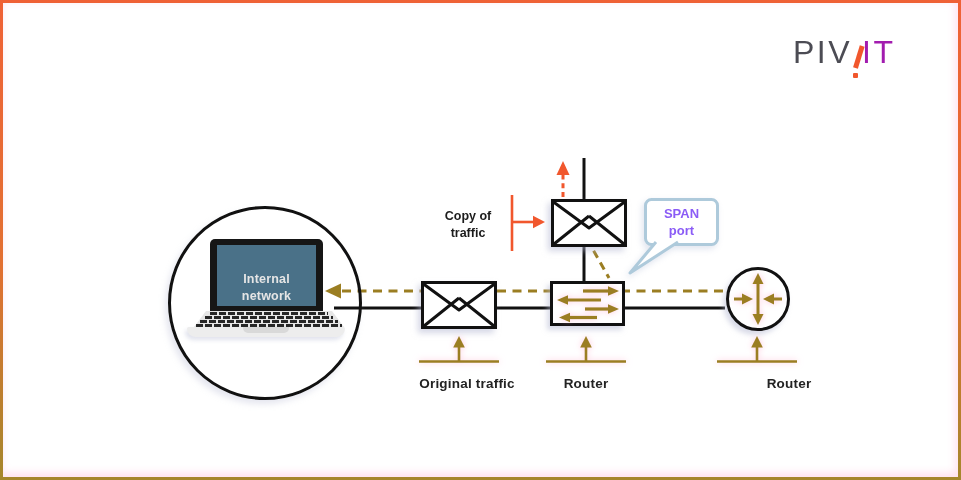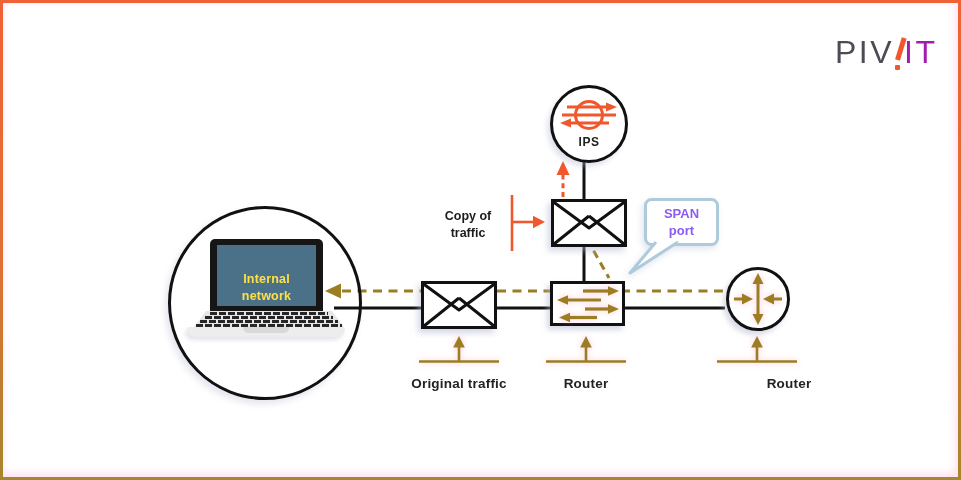--- a/index.html
+++ b/index.html
@@ -10,21 +10,21 @@
          box-shadow:inset 0 -5px 7px rgba(255,205,228,.45), inset -5px 0 7px rgba(255,215,235,.35);}
   .abs{position:absolute;}
   svg{display:block;}
 
   
   .big-circle{left:165px;top:203px;width:188px;height:188px;border:3px solid #111;border-radius:50%;
               box-shadow:-3px 4px 6px rgba(180,184,210,.35);}
   .bezel{left:207px;top:236px;width:113px;height:72px;background:#161616;border-radius:5px 5px 0 0;}
   .screen{position:absolute;left:7px;top:6px;right:7px;bottom:5px;background:#4a7188;
           display:flex;align-items:center;justify-content:center;}
-  .screen-text{width:80px;text-align:center;color:#fde047;font-weight:bold;font-size:12.5px;line-height:1.3;letter-spacing:.2px;margin-top:24px;}
+  .screen-text{width:80px;text-align:center;color:#e5e5e5;font-weight:bold;font-size:12.5px;line-height:1.3;letter-spacing:.2px;margin-top:24px;}
   .kb{left:191px;top:308px;width:150px;height:16px;background:#e6e6e6;
       clip-path:polygon(8% 0,92% 0,100% 100%,0 100%);}
   .kb-row{margin:1px auto 0;height:3px;background:repeating-linear-gradient(90deg,#262626 0 7px,#e6e6e6 7px 9px);}
   .base{left:184px;top:324px;width:158px;height:10px;background:#ededed;border-radius:2px 2px 10px 10px;
         box-shadow:-2px 3px 4px rgba(180,184,210,.4);}
   .touchpad{position:absolute;left:56px;top:0;width:46px;height:6px;background:#d9d9d9;border-radius:0 0 5px 5px;}
 
   
   .switch-box{left:547px;top:278px;width:69px;height:39px;background:#fff;border:3px solid #111;
               box-shadow:-3px 4px 5px rgba(180,184,210,.5);}
@@ -39,21 +39,21 @@
   
   .bubble{left:613px;top:195px;width:105px;height:82px;}
   .bubble-text{position:absolute;left:29px;top:2px;width:73px;height:45px;display:flex;align-items:center;justify-content:center;}
   .bubble-text span{width:52px;text-align:center;font-weight:bold;font-size:13px;line-height:1.3;color:#8b5cf6;}
 
   
   .dev-label{top:373px;width:140px;text-align:center;font-weight:bold;font-size:13.5px;color:#232323;letter-spacing:.2px;}
   .copy-label{left:427px;top:205px;width:76px;text-align:center;font-weight:bold;font-size:12.5px;line-height:1.35;color:#1c1c1c;}
 
   
-  .logo{left:832px;top:33px;display:flex;align-items:flex-start;line-height:1;font-size:32px;letter-spacing:2.5px;}
+  .logo{left:790px;top:33px;display:flex;align-items:flex-end;line-height:1;font-size:32px;letter-spacing:2.5px;}
   .logo .gray{color:#4c4c54;font-weight:500;}
   .logo .orange{color:#a21caf;font-weight:500;}
   .logo-excl{position:relative;width:6px;margin:0 3px 0 1px;}
   .logo-excl .bar{width:4.5px;height:23px;background:#f1572d;transform:rotate(17deg);transform-origin:50% 100%;margin-top:1px;}
   .logo-excl .dot{position:absolute;left:0;top:29px;width:5px;height:5px;background:#f1572d;border-radius:1px;}
 </style>
 </head>
 <body>
 
 <div id="stage">
@@ -125,33 +125,20 @@
           <polygon points="29,3 23.5,14 34.5,14" stroke="none"></polygon>
           <polygon points="29,55 23.5,44 34.5,44" stroke="none"></polygon>
           <path d="M5 29 H14" fill="none"></path>
             <polygon points="24,29 13,23.5 13,34.5" stroke="none"></polygon>
           <path d="M53 29 H44" fill="none"></path>
             <polygon points="34,29 45,23.5 45,34.5" stroke="none"></polygon>
         </g>
       </svg>
     </div>
 
-    <div class="abs ips-circle">
-      <svg style="position:absolute;left:2px;top:10px;" width="68" height="34" viewBox="0 0 68 34">
-        <circle cx="34" cy="17" r="13.5" fill="#fff" stroke="#F1572D" stroke-width="3"></circle>
-        <g stroke="#F1572D" stroke-width="3" fill="#F1572D">
-          <path d="M12 9 H53" fill="none"></path>
-            <polygon points="62,9 51,4.4 51,13.6" stroke="none"></polygon>
-          <path d="M7 17 H61" fill="none"></path>
-          <path d="M54 25 H15" fill="none"></path>
-            <polygon points="5,25 16,20.4 16,29.6" stroke="none"></polygon>
-        </g>
-      </svg>
-      <div class="ips-label">IPS</div>
-    </div>
 
     <div class="abs bubble">
       <svg width="105" height="82" viewBox="0 0 105 82" style="filter:drop-shadow(-2px 3px 3px rgba(180,190,215,.4));">
         <rect x="29.5" y="1.5" width="72" height="45" rx="6" fill="#fff" stroke="#AECADB" stroke-width="3"></rect>
         <path d="M62 44 L14 75 L40 44" fill="#fff" stroke="#AECADB" stroke-width="3" stroke-linejoin="round"></path>
       </svg>
       <div class="bubble-text">
         <span>SPAN port</span>
       </div>
     </div>
@@ -180,21 +167,21 @@
       </g>
     </svg>
     <svg class="abs olive-glow" style="left:714px;top:331px;" width="80" height="30" viewBox="0 0 80 30">
       <g stroke="#9B7E22" stroke-width="2.6" fill="#9B7E22">
         <path d="M0 27.5 H80" fill="none"></path>
           <path d="M40 27 V11" fill="none"></path>
         <polygon points="40,2 34.2,13.5 45.8,13.5" stroke="none"></polygon>
       </g>
     </svg>
 
-    <div class="abs dev-label" style="left:386px;">Original traffic</div>
+    <div class="abs dev-label" style="left:394px;">Original traffic</div>
     <div class="abs dev-label" style="left:513px;">Router</div>
     <div class="abs dev-label" style="left:716px;">Router</div>
 
     <div class="abs logo">
       <span class="gray">PIV</span>
       <span class="logo-excl">
         <span class="bar" style="display:block;"></span>
         <span class="dot"></span>
       </span>
       <span class="orange">IT</span>

